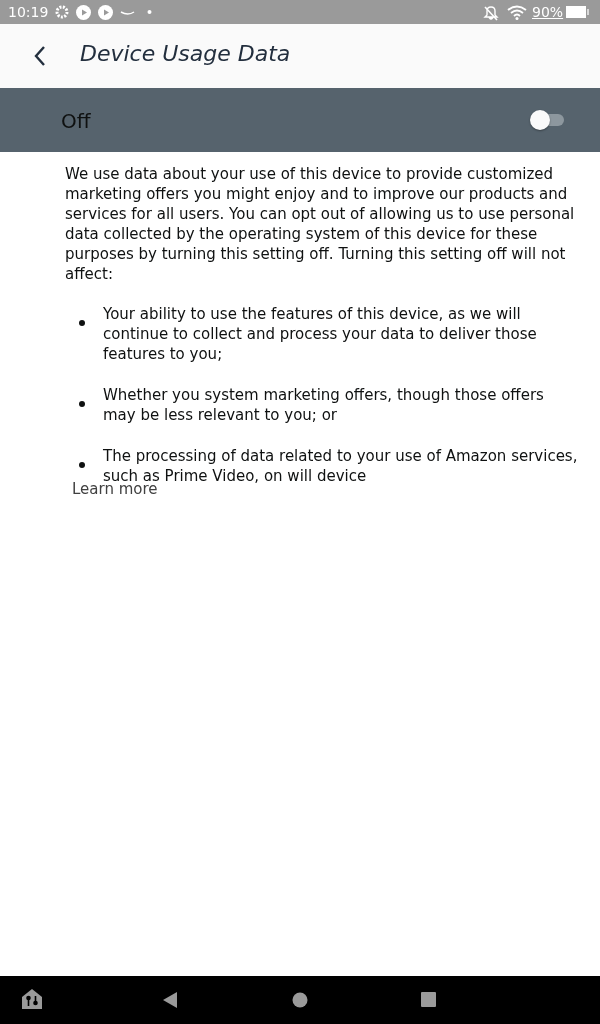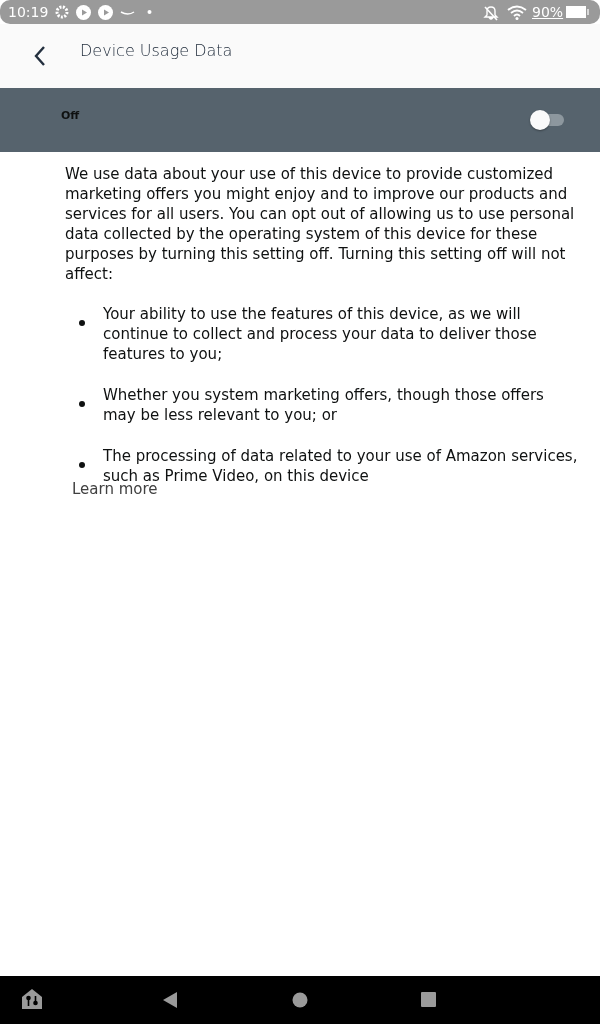--- a/index.html
+++ b/index.html
@@ -1,24 +1,24 @@
 <!DOCTYPE html>
 <html><head>
 <meta charset="utf-8">
 <style>
   html, body { margin:0; padding:0; }
   body { width:600px; height:1024px; position:relative; overflow:hidden; background:#ffffff; font-family:"DejaVu Sans", sans-serif; }
-  .statusbar { position:absolute; left:0; top:0; width:600px; height:24px; background:#9a9a9a; color:#fff; font-size:14px;border-radius:10px; }
+  .statusbar { position:absolute; left:0; top:0; width:600px; height:24px; background:#9a9a9a; color:#fff; font-size:14px; }
   .statusbar .time { position:absolute; left:8px; top:4px; }
   .sb-icon { position:absolute; top:5px; }
   .appbar { position:absolute; left:0; top:24px; width:600px; height:64px; background:#fafafa; }
   .back { position:absolute; left:28px; top:18px; width:26px; height:28px; cursor:pointer; }
-  .title { position:absolute; left:80px; top:17px; font-size:16px; color:#232f3e; font-weight:300; }
+  .title { position:absolute; left:80px; top:17px; font-size:22px; color:#232f3e; font-weight:300;font-style:italic; }
   .toggle-bar { position:absolute; left:0; top:88px; width:600px; height:64px; background:#56636d; }
-  .toggle-label { position:absolute; left:61px; top:21px; font-size:11px; font-weight:bold; color:#0f1111; }
+  .toggle-label { position:absolute; left:61px; top:21px; font-size:20px; font-weight:normal; color:#0f1111; }
   .switch { position:absolute; left:530px; top:21px; width:34px; height:22px; cursor:pointer; }
   .switch .track { position:absolute; left:6px; top:5px; width:28px; height:12px; border-radius:6px; background:#8d979e; }
   .switch .thumb { position:absolute; left:0; top:1px; width:20px; height:20px; border-radius:50%; background:#fafafa; box-shadow:0 1px 2px rgba(0,0,0,.35); }
   .content { position:absolute; left:61px; top:160px; width:520px; color:#0f1111; font-size:15px; line-height:20px; }
   .content p { margin:4px; }
   ul { list-style:none; margin:20px 0 0 0; padding:0; }
   li { position:relative; padding-left:42px; margin-bottom:21px; }
   li .bullet { position:absolute; left:18px; top:16px; width:6px; height:6px; border-radius:50%; background:#0f1111; }
   .learn { position:absolute; left:72px; top:480px; font-size:15px; color:#404040; cursor:pointer; }
   .navbar { position:absolute; left:0; top:976px; width:600px; height:48px; background:#000; }
@@ -77,21 +77,21 @@
     <div class="track"></div>
     <div class="thumb"></div>
   </div>
 </div>
 
 <div class="content">
   <p>We use data about your use of this device to provide customized marketing offers you might enjoy and to improve our products and services for all users. You can opt out of allowing us to use personal data collected by the operating system of this device for these purposes by turning this setting off. Turning this setting off will not affect:</p>
   <ul>
     <li><span class="bullet"></span><span>Your ability to use the features of this device, as we will continue to collect and process your data to deliver those features to you;</span></li>
     <li><span class="bullet"></span><span>Whether you system marketing offers, though those offers may be less relevant to you; or</span></li>
-    <li><span class="bullet"></span><span>The processing of data related to your use of Amazon services, such as Prime Video, on this device</span></li>
+    <li><span class="bullet"></span><span>The processing of data related to your use of Amazon services, such as Prime Video, on will device</span></li>
   </ul>
 </div>
 
 <a class="learn">Learn more</a>
 
 <div class="navbar">
   <svg class="nav-btn" style="left:21px" width="22" height="22" viewBox="0 0 22 22">
       <path d="M11 1 L21 9 L21 21 L1 21 L1 9Z" fill="#9a9a9a"></path>
       <circle cx="7.5" cy="10" r="2.3" fill="#000"></circle>
       <rect x="6.7" y="11" width="1.6" height="7" fill="#000"></rect>

